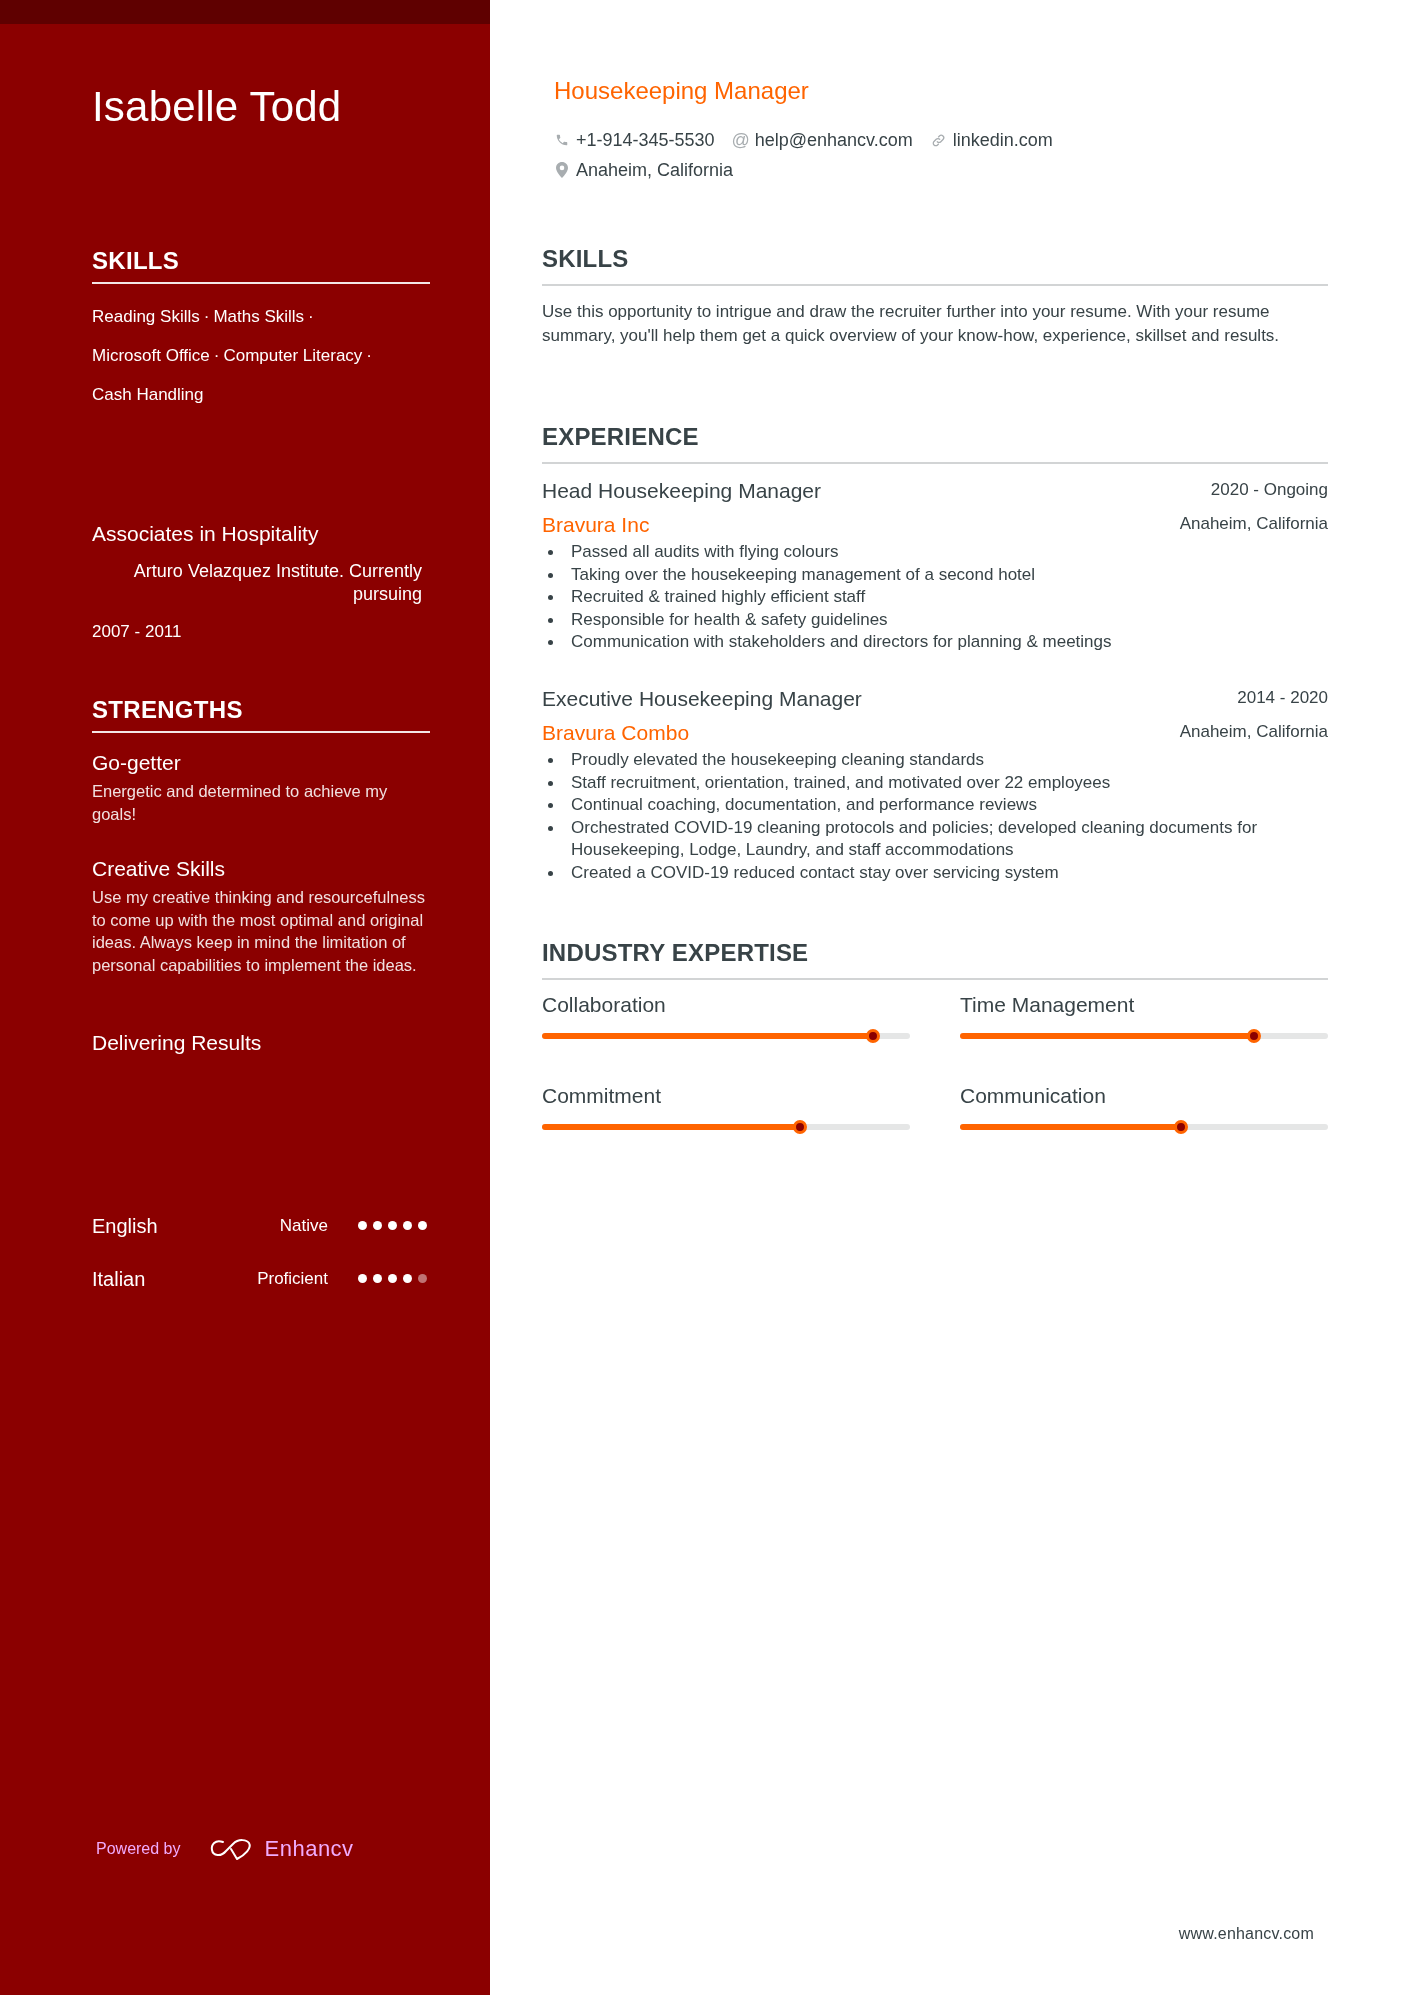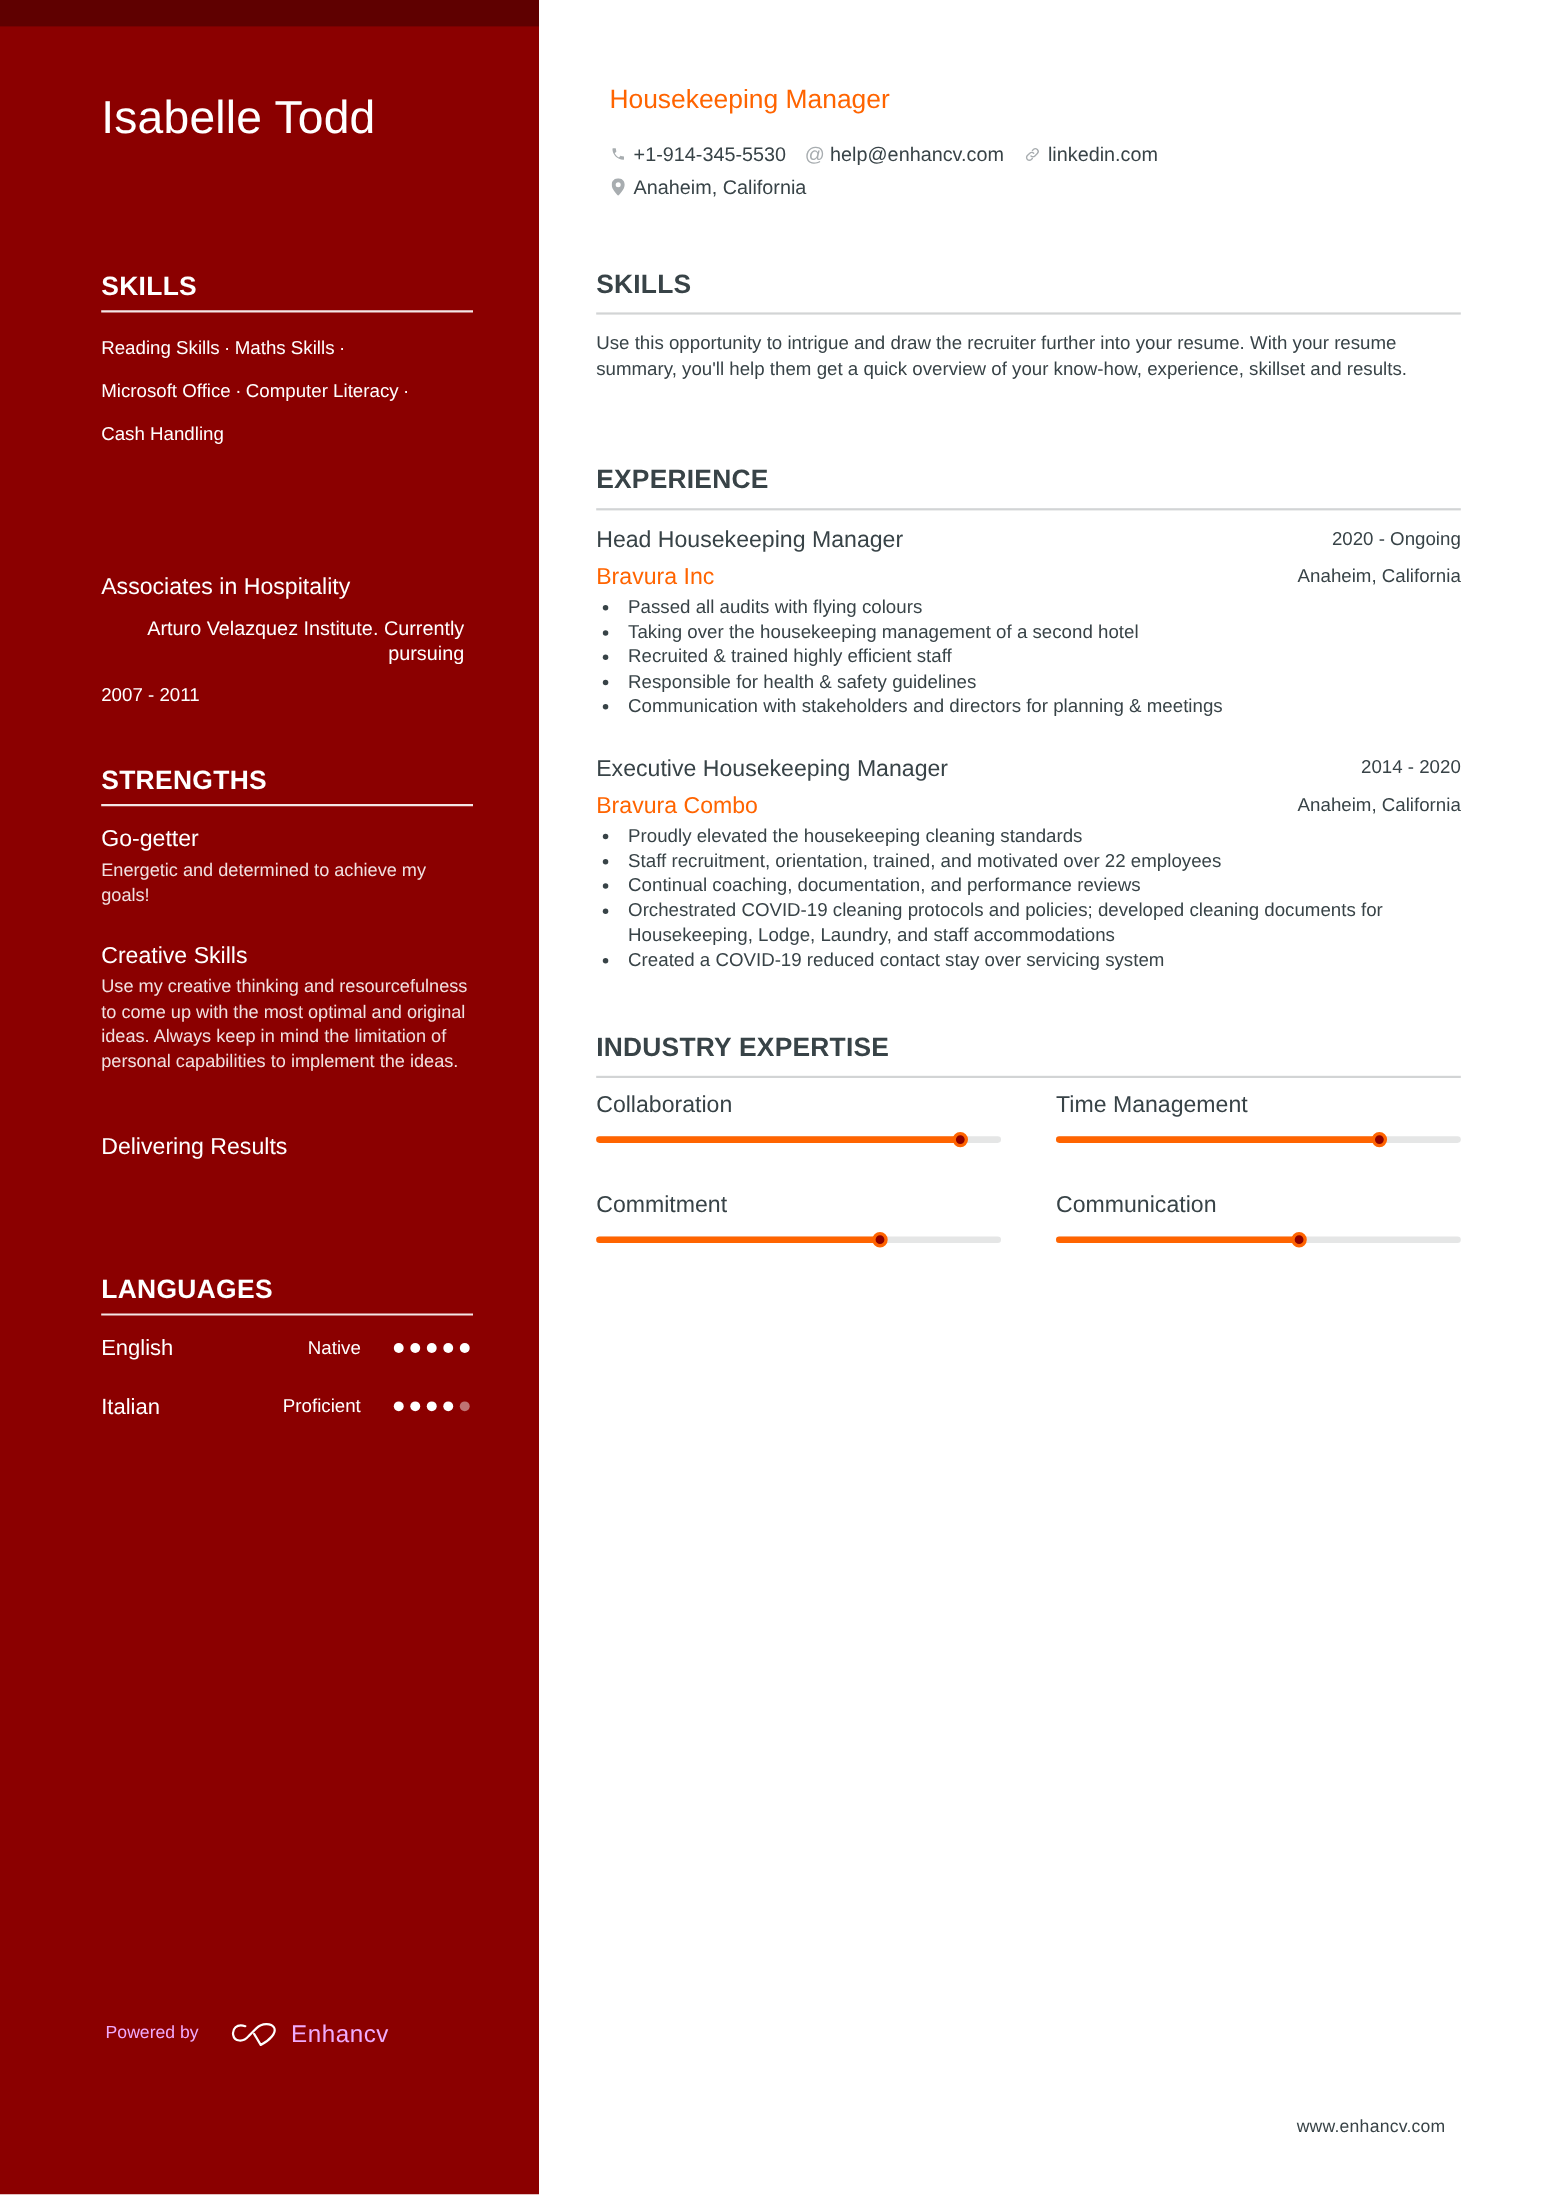--- a/index.html
+++ b/index.html
@@ -94,21 +94,20 @@
     <div class="str-desc">Energetic and determined to achieve my goals!</div>
   </div>
   <div class="str" style="top:855px">
     <div class="str-title">Creative Skills</div>
     <div class="str-desc">Use my creative thinking and resourcefulness to come up with the most optimal and original ideas. Always keep in mind the limitation of personal capabilities to implement the ideas.</div>
   </div>
   <div class="str" style="top:1029px">
     <div class="str-title">Delivering Results</div>
   </div>
 
-  <h2 class="s-head" style="top:1158px">LANGUAGES</h2>
   <div class="lang-row" style="top:1211px">
     <span class="lang-name">English</span>
     <span class="lang-level">Native</span>
     <div class="lang-dots">
       <span></span>
       <span></span>
       <span></span>
       <span></span>
       <span></span>
     </div>

